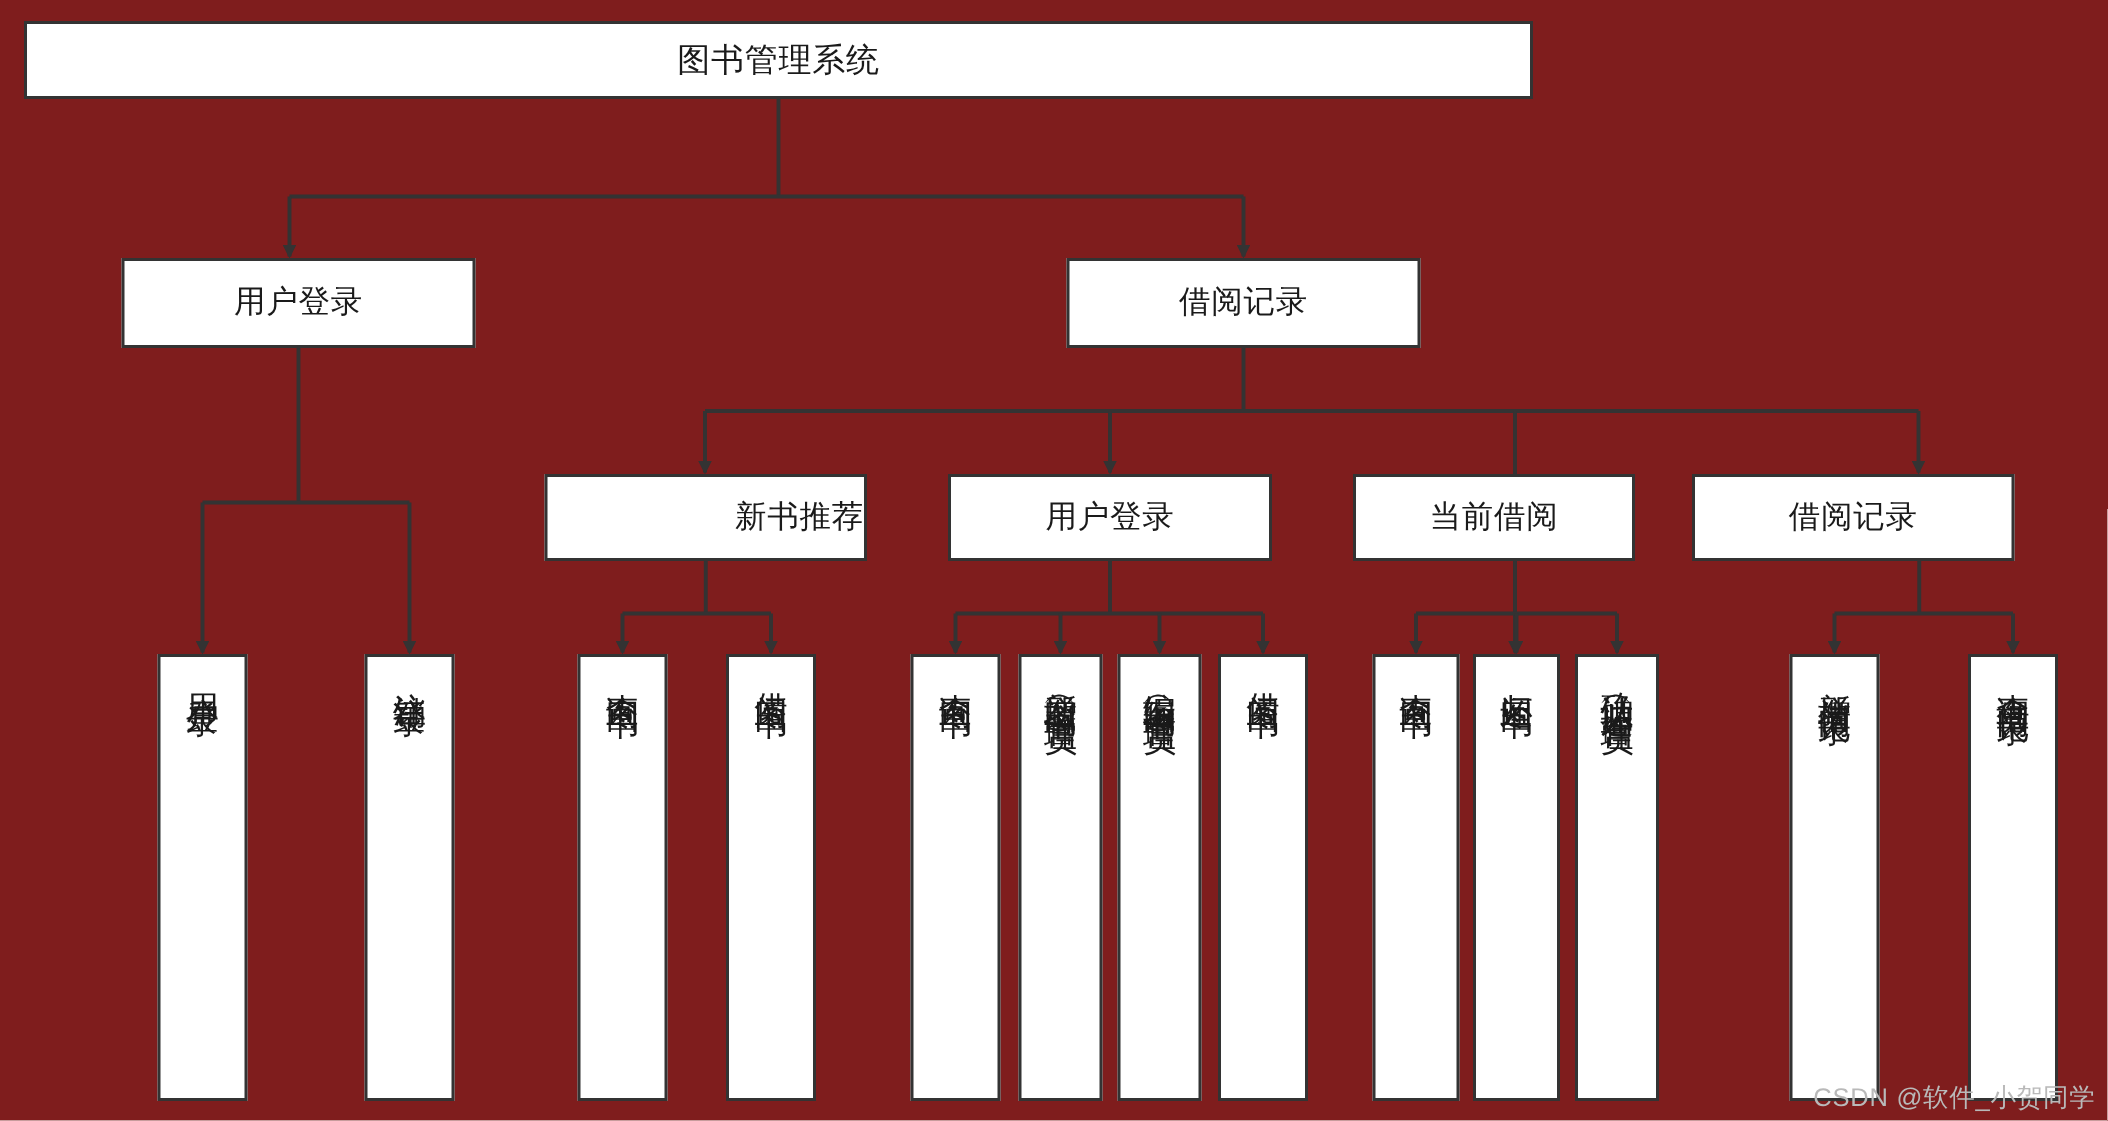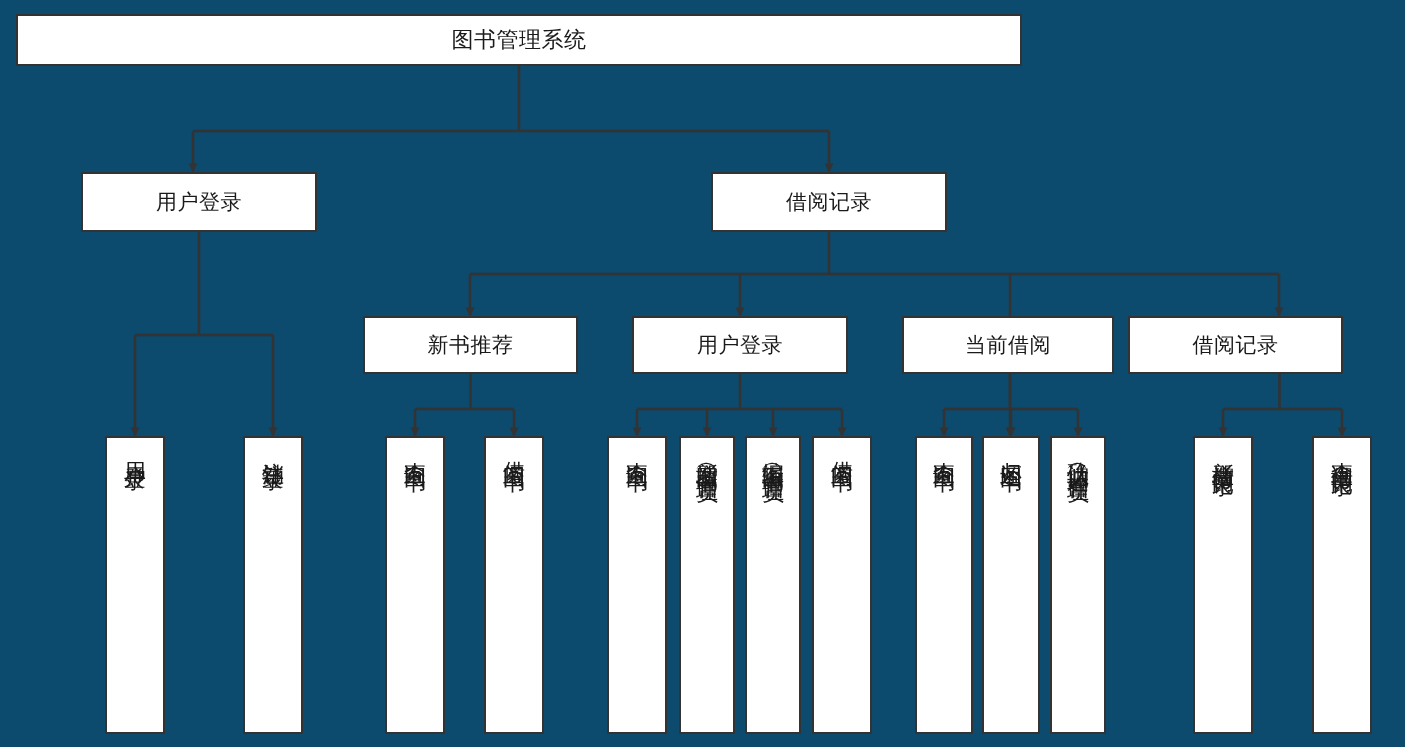--- a/index.html
+++ b/index.html
@@ -8,21 +8,21 @@
     padding: 0;
     background: #ffffff;
   }
   body {
     font-family: "Liberation Sans", "DejaVu Sans", sans-serif;
   }
   #diagram-canvas {
     position: relative;
     width: 1405px;
     height: 747px;
-    background: #0c4a6e;
+    background: #7f1d1d;
     overflow: hidden;
   }
   #edge-layer {
     position: absolute;
     left: 0;
     top: 0;
     width: 1405px;
     height: 747px;
     pointer-events: none;
   }
@@ -126,27 +126,27 @@
   <div id="node-layer">
       <div class="node horizontal root" style="left: 16px; top: 14px; width: 1006px; height: 52px;">
         <span class="node-label">图书管理系统</span>
       </div>
       <div class="node horizontal" style="left: 81px; top: 172px; width: 236px; height: 60px;">
         <span class="node-label">用户登录</span>
       </div>
       <div class="node horizontal" style="left: 711px; top: 172px; width: 236px; height: 60px;">
         <span class="node-label">借阅记录</span>
       </div>
-      <div class="node horizontal" style="left: 363px; top: 316px; width: 215px; height: 58px;">
+      <div class="node horizontal" style="left: 363px; top: 316px; width: 215px; height: 58px; justify-content: flex-end;">
         <span class="node-label">新书推荐</span>
       </div>
       <div class="node horizontal" style="left: 632px; top: 316px; width: 216px; height: 58px;">
         <span class="node-label">用户登录</span>
       </div>
-      <div class="node horizontal" style="left: 902px; top: 316px; width: 212px; height: 58px;">
+      <div class="node horizontal" style="left: 902px; top: 316px; width: 188px; height: 58px;">
         <span class="node-label">当前借阅</span>
       </div>
       <div class="node horizontal" style="left: 1128px; top: 316px; width: 215px; height: 58px;">
         <span class="node-label">借阅记录</span>
       </div>
       <div class="node leaf" style="left: 105px; top: 436px; width: 60px; height: 298px;">
         <span class="node-label">用户登录</span>
       </div>
       <div class="node leaf" style="left: 243px; top: 436px; width: 60px; height: 298px;">
         <span class="node-label">注销登录</span>
@@ -179,13 +179,14 @@
         <span class="node-label">确认归还（管理员）</span>
       </div>
       <div class="node leaf" style="left: 1193px; top: 436px; width: 60px; height: 298px;">
         <span class="node-label">新增借阅记录</span>
       </div>
       <div class="node leaf" style="left: 1312px; top: 436px; width: 60px; height: 298px;">
         <span class="node-label">查询借阅记录</span>
       </div>
     </div>
 
+  <div id="watermark">CSDN @软件_小贺同学</div>
 </div>
 
 </body></html>

